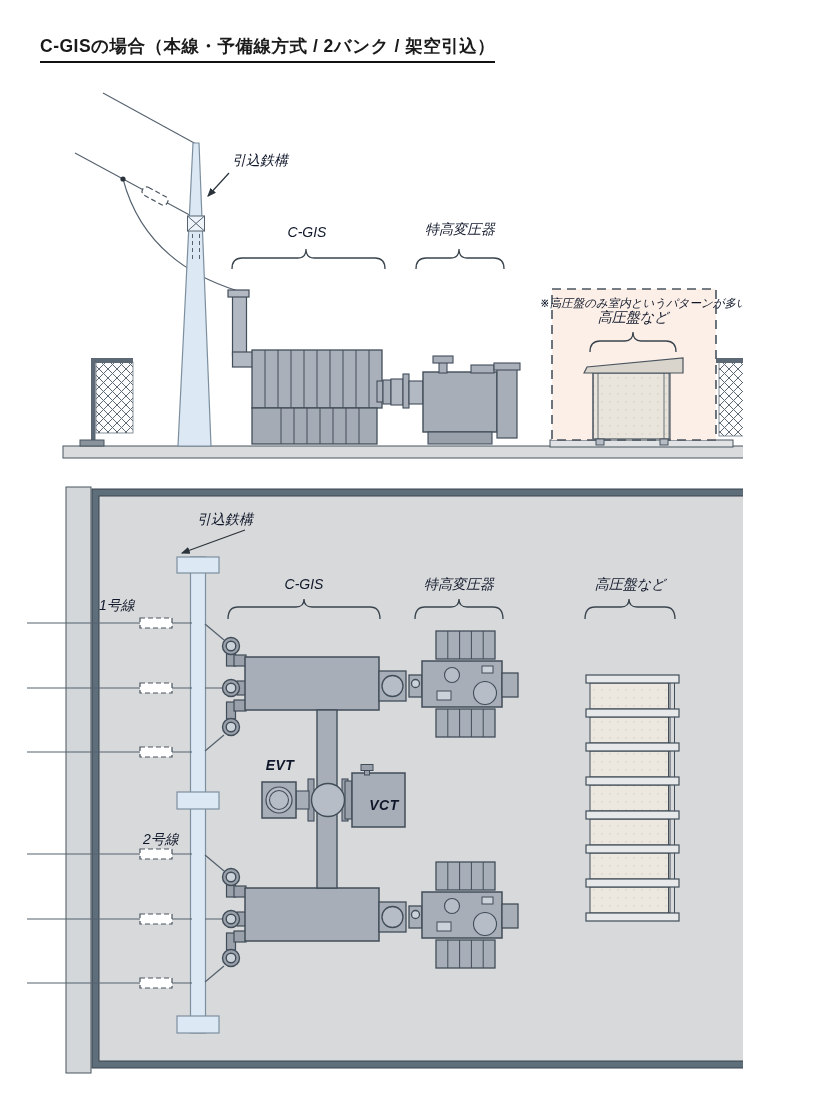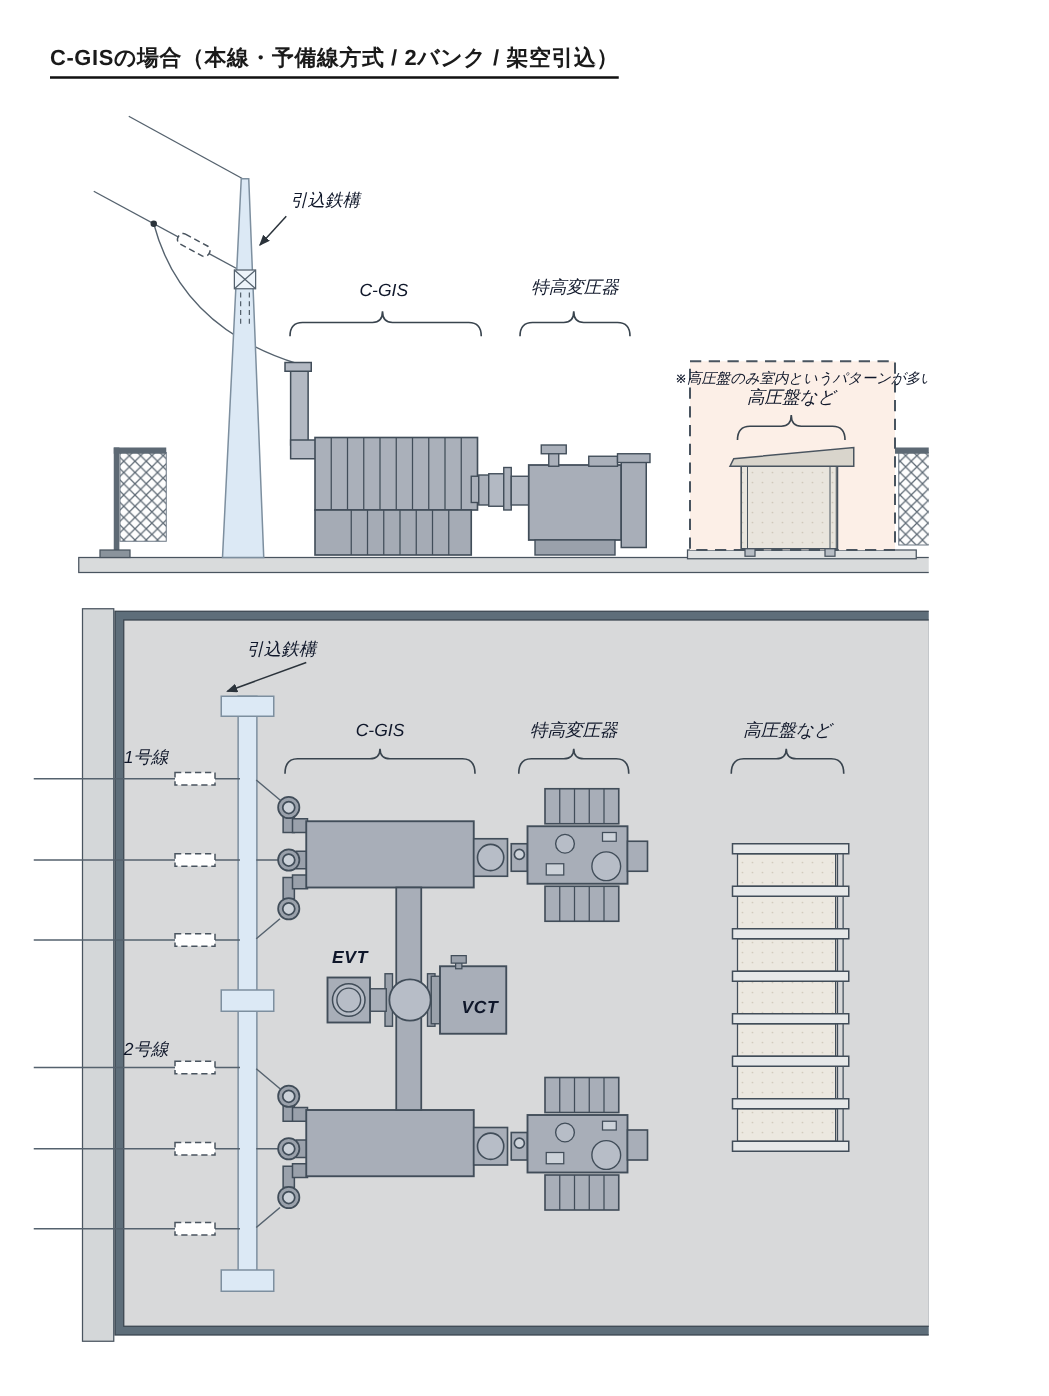--- a/index.html
+++ b/index.html
@@ -247,17 +247,17 @@
   <div class="lbl c" style="left:307px;top:224px;">C-GIS</div>
   <div class="lbl c" style="left:460px;top:221px;">特高変圧器</div>
   <div class="lbl small" style="left:540px;top:268px;">※高圧盤のみ室内というパターンが多い</div>
   <div class="lbl c" style="left:633px;top:309px;">高圧盤など</div>
 
   <div class="lbl" style="left:197px;top:511px;">引込鉄構</div>
   <div class="lbl c" style="left:304px;top:576px;">C-GIS</div>
   <div class="lbl c" style="left:459px;top:576px;">特高変圧器</div>
   <div class="lbl c" style="left:630px;top:576px;">高圧盤など</div>
   <div class="lbl" style="left:99px;top:597px;text-align:right;">1号線</div>
-  <div class="lbl" style="left:99px;top:831px;">2号線</div>
+  <div class="lbl" style="left:99px;top:831px;padding-left:44px;">2号線</div>
   <div class="lbl c mono" style="left:280px;top:757px;">EVT</div>
   <div class="lbl c mono" style="left:384px;top:778px;margin-top:19px;">VCT</div>
 
 </div>
 
 </body></html>

